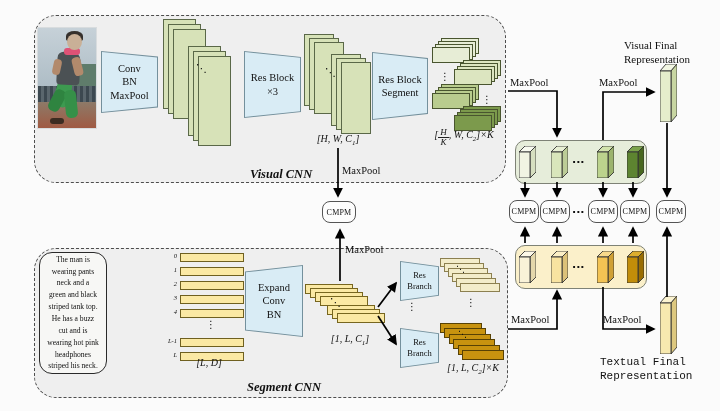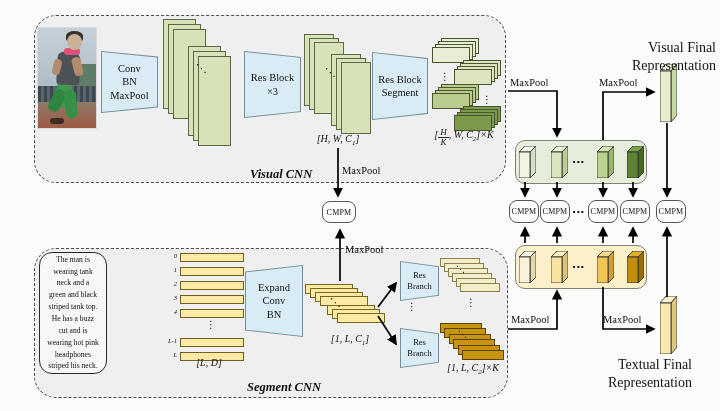--- a/index.html
+++ b/index.html
@@ -54,21 +54,21 @@
   .yw3 .f{fill:#f3c353}.yw3 .t{fill:#f8d98a}.yw3 .s{fill:#d0a034}
   .yw4 .f{fill:#c28d09}.yw4 .t{fill:#dcae2e}.yw4 .s{fill:#9a6e03}
   .vfin .f{fill:#e5edcb}.vfin .t{fill:#f2f6e3}.vfin .s{fill:#c8d6a2}
   .tfin .f{fill:#f7e9af}.tfin .t{fill:#fbf3d0}.tfin .s{fill:#ddc87f}
 
   
   .lbl{position:absolute;font-size:10px;font-style:italic;text-align:center;line-height:1.15;z-index:7;}
   .lbl sub{font-size:7px;}
   .mp{position:absolute;font-size:10.5px;z-index:7;}
   .boxtitle{position:absolute;font-size:12.5px;font-weight:bold;font-style:italic;z-index:7;}
-  .fintxt{position:absolute;width:92px;text-align:right;font-size:14px;line-height:1.25;z-index:7;}
+  .fintxt{position:absolute;width:92px;text-align:left;font-size:11px;line-height:1.25;z-index:7;}
   .dots-h{position:absolute;font-family:"DejaVu Sans",sans-serif;font-weight:bold;font-size:11px;z-index:5;}
   .dots-v{position:absolute;font-family:"DejaVu Sans",sans-serif;font-size:10px;line-height:1;z-index:5;}
   .dots-d{position:absolute;font-family:"DejaVu Sans",sans-serif;font-size:11px;z-index:5;}
   .frac{display:inline-block;text-align:center;vertical-align:-0.8em;font-size:9px;line-height:1;}
   .frac .fn{display:block;border-bottom:1px solid #222;padding:0 2px;}
   .frac .fd{display:block;}
 
   
   .bubble{position:absolute;left:39px;top:252px;width:68px;height:122px;box-sizing:border-box;
           border:1.3px solid #2a2a2a;border-radius:13px;background:#f7f7f5;z-index:2;
@@ -185,21 +185,21 @@
   <div class="sheet seg sg3" style="left:432px;top:93px;"></div>
   <div class="dots-v" style="left:482px;top:95px;">⋮</div>
   <div class="sheet seg sg4" style="left:463px;top:106px;"></div>
   <div class="sheet seg sg4" style="left:460px;top:109px;"></div>
   <div class="sheet seg sg4" style="left:457px;top:112px;"></div>
   <div class="sheet seg sg4" style="left:454px;top:115px;"></div>
   <div class="lbl" style="left:420px;top:128px;width:88px;"><span>[</span><span class="frac"><span class="fn">H</span><span class="fd">K</span></span><span>, W, C</span><sub>2</sub><span>]×K</span></div>
 
   <div class="bubble">
     <span>The man is</span>
-    <span>wearing tank</span>
+    <span>wearing pants</span>
     <span>neck and a</span>
     <span>green and black</span>
     <span>striped tank top.</span>
     <span>He has a buzz</span>
     <span>cut and is</span>
     <span>wearing hot pink</span>
     <span>headphones</span>
     <span>striped his neck.</span>
   </div>
 
@@ -346,21 +346,21 @@
   <svg class="b3 vfin" style="left:660px;top:64px;" width="17" height="58" viewBox="0 0 17 58">
       <polygon class="t" points="0,7 6,0 17,0 11,7"></polygon>
       <polygon class="s" points="11,7 17,0 17,51 11,58"></polygon>
       <rect class="f" x="0" y="7" width="11" height="51"></rect>
     </svg>
   <svg class="b3 tfin" style="left:660px;top:296px;" width="17" height="58" viewBox="0 0 17 58">
       <polygon class="t" points="0,7 6,0 17,0 11,7"></polygon>
       <polygon class="s" points="11,7 17,0 17,51 11,58"></polygon>
       <rect class="f" x="0" y="7" width="11" height="51"></rect>
     </svg>
-  <div class="fintxt" style="left:600px;top:356px;"><span>Textual Final</span><br><span>Representation</span></div>
+  <div class="fintxt" style="left:600px;top:356px;font-family:Liberation Mono, monospace;"><span>Textual Final</span><br><span>Representation</span></div>
 
   <div class="mp" style="left:342px;top:165px;">MaxPool</div>
   <div class="mp" style="left:345px;top:244px;">MaxPool</div>
   <div class="mp" style="left:510px;top:77px;">MaxPool</div>
   <div class="mp" style="left:599px;top:77px;">MaxPool</div>
   <div class="mp" style="left:511px;top:314px;">MaxPool</div>
   <div class="mp" style="left:603px;top:314px;">MaxPool</div>
 
   <svg id="wires" width="720" height="411">
     <defs>

